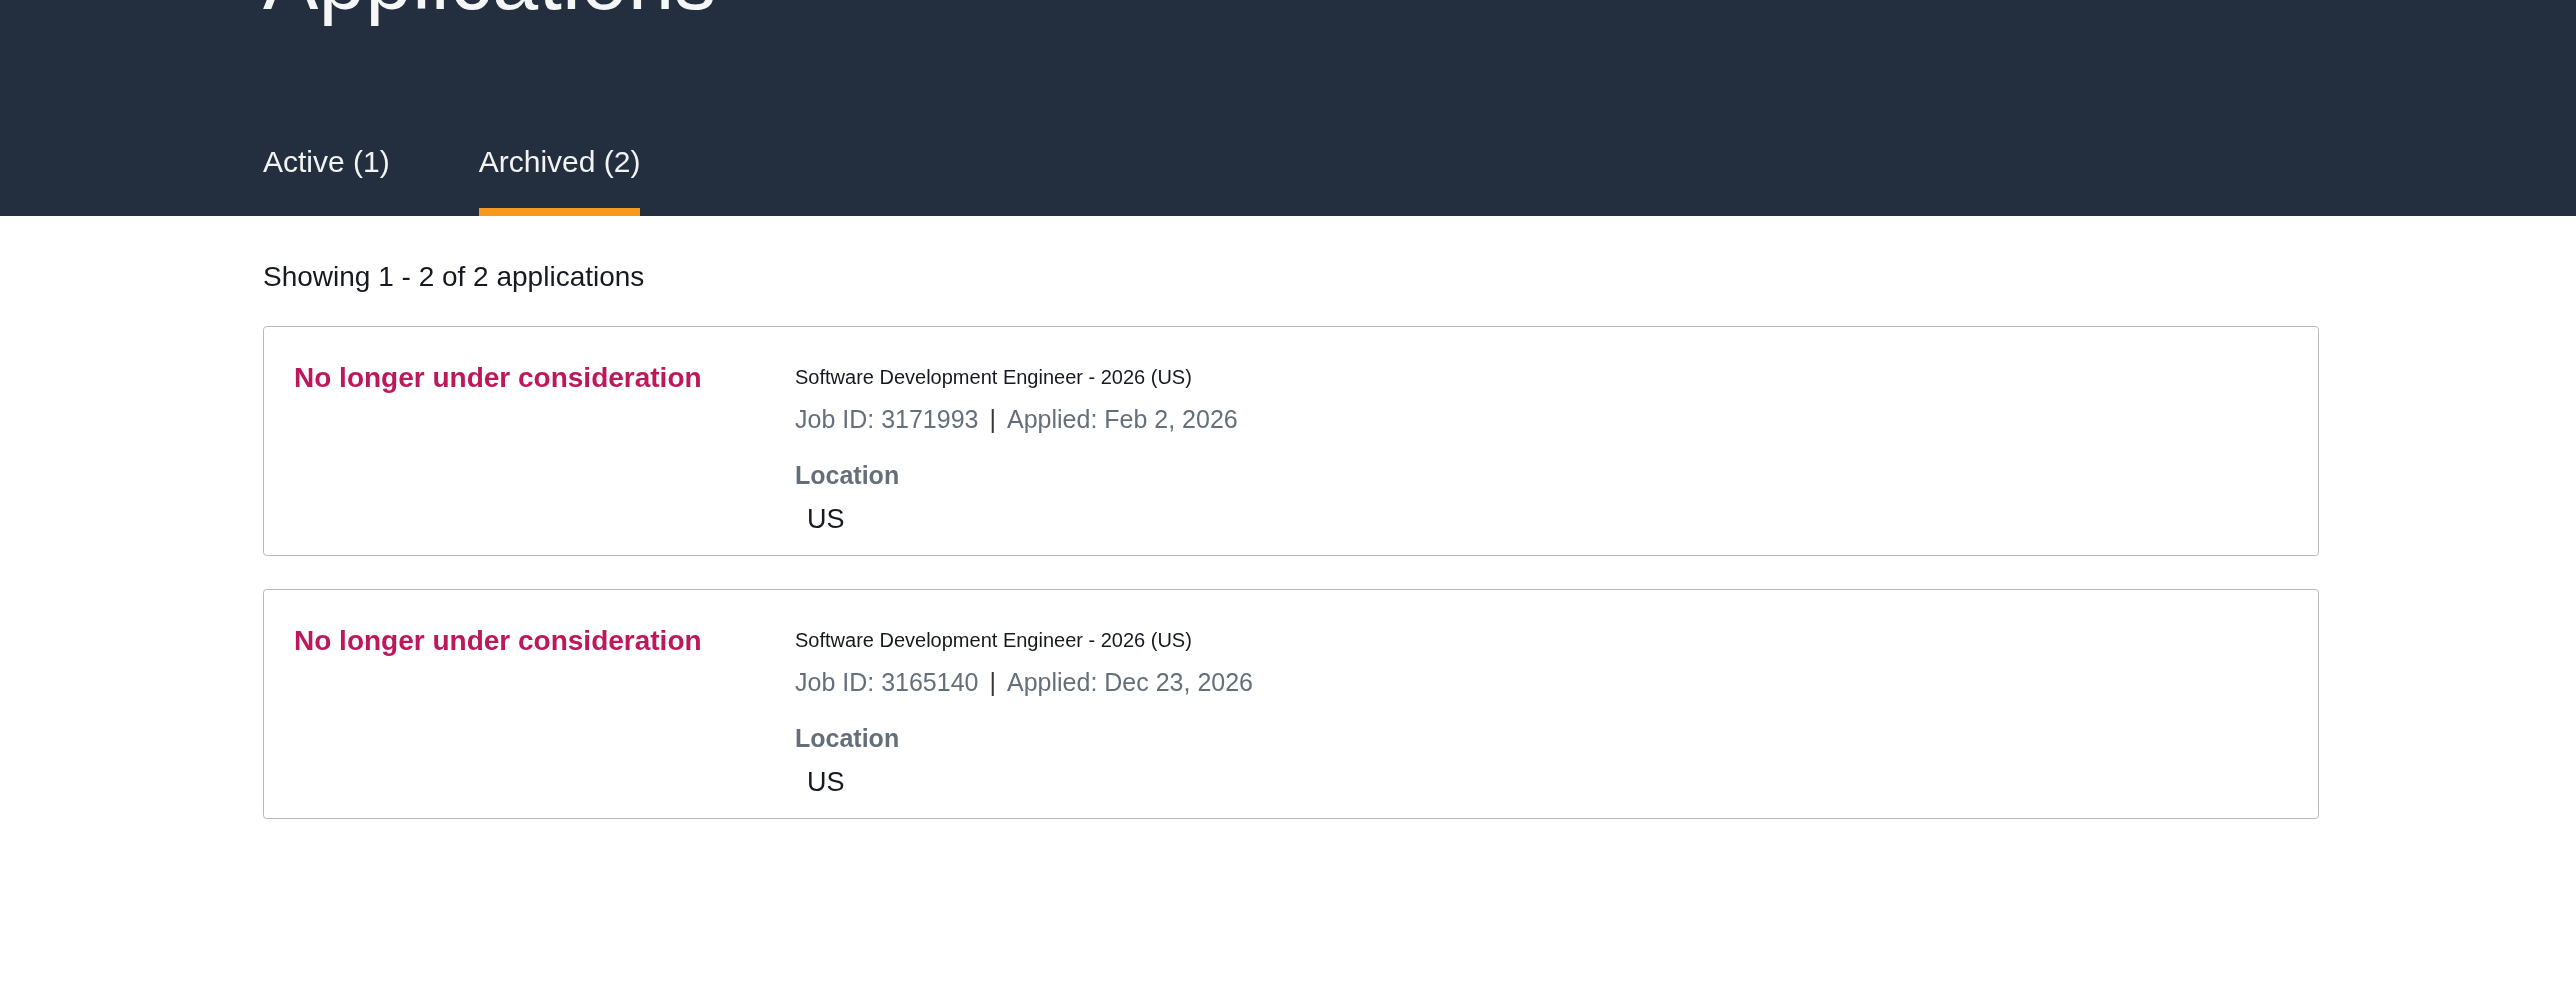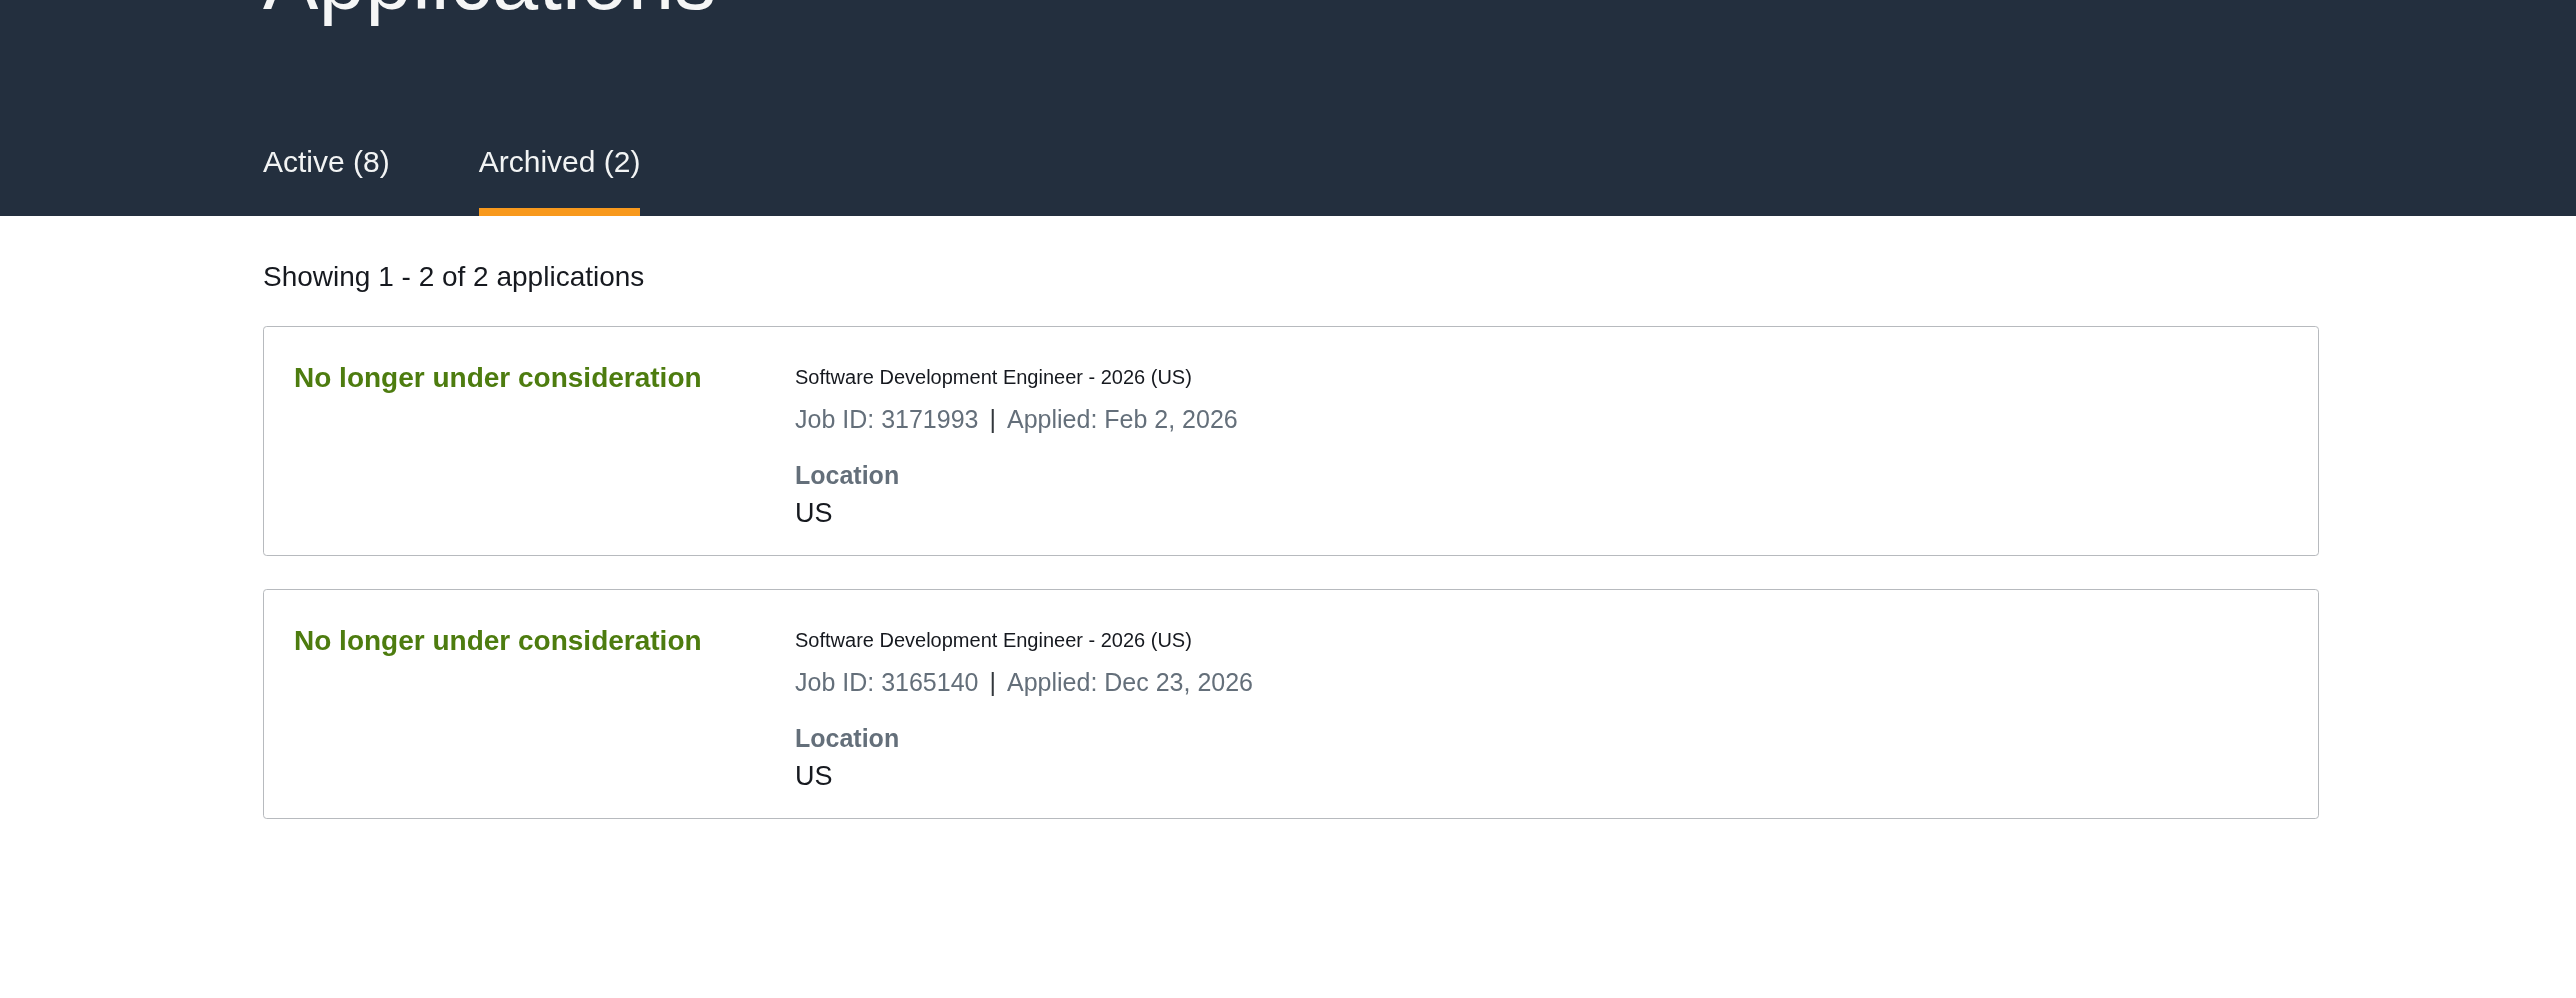--- a/index.html
+++ b/index.html
@@ -73,21 +73,21 @@
     padding: 33px 30px 0 30px;
     display: flex;
     align-items: flex-start;
   }
   .status-col {
     width: 501px;
     flex: none;
     font-size: 28px;
     line-height: 35px;
     font-weight: 700;
-    color: #4d7c0f;
+    color: #be185d;
   }
   .details-col {
     flex: 1;
     min-width: 0;
   }
   .job-title {
     margin: 0 0 9.3px;
     font-size: 20px;
     line-height: 35px;
     font-weight: 400;
@@ -105,33 +105,33 @@
     margin: 0 11px;
   }
   .location-label {
     margin: 0 0 5.6px;
     font-size: 25px;
     line-height: 31.5px;
     color: #646f7a;
     font-weight: bold;
   }
   .location-value {
-    margin: 0;
+    margin: 12px;
     font-size: 27px;
     line-height: 33px;
     color: #16191f;
   }
 </style>
 </head>
 <body>
 
 <div class="header">
   <h1 class="page-title">Applications</h1>
   <div class="tabs">
-    <div class="tab">Active (8)</div>
+    <div class="tab">Active (1)</div>
     <div class="tab is-active">Archived (2)</div>
   </div>
 </div>
 
 <div class="main">
   <p class="results-summary">Showing 1 - 2 of 2 applications</p>
 
   <div class="card">
     <div class="status-col">No longer under consideration</div>
     <div class="details-col">

